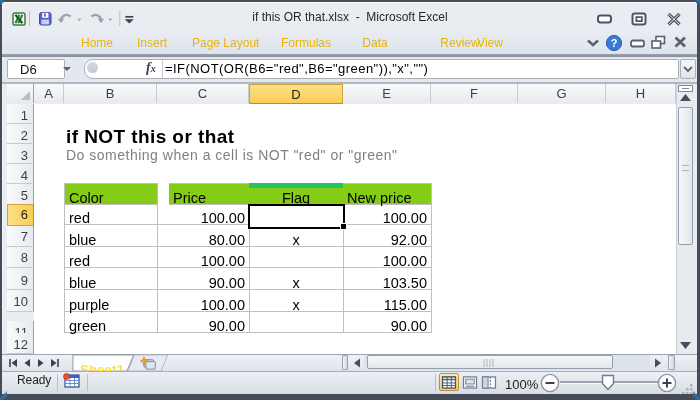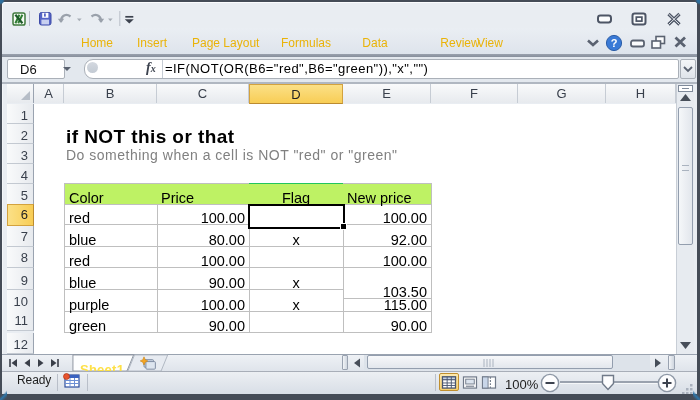--- a/index.html
+++ b/index.html
@@ -31,41 +31,42 @@
       border-right:1px solid #9aa3b0;border-bottom:1px solid #c3c9d1;
       font-size:13px;color:#39404c;text-align:right;}
   .rowhdr span{display:block;padding-right:5px;position:relative;top:1.5px;}
   .r6hdr{position:absolute;left:7px;top:204px;width:27px;height:21.5px;background:linear-gradient(90deg,#fbe087,#f8cd55);box-sizing:border-box;
       border:1px solid #d3a23e;border-right:1px solid #bb8b30;font-size:13px;color:#222;text-align:right;}
   
   .sheetbg{position:absolute;left:34px;top:104px;width:642px;height:249.5px;background:#fff;}
   
   .tcell{position:absolute;box-sizing:border-box;border-right:1px solid #bfbfbf;border-bottom:1px solid #bfbfbf;font-size:14.5px;color:#000;
      display:flex;align-items:flex-end;padding-bottom:0;line-height:11px;}
-  .tcell.hdr{background:#bef264;}
+  .tcell.hdr{background:#84cc16;}
   .tl{padding-left:4px;justify-content:flex-start;} .tr{padding-right:4px;justify-content:flex-end;} .tc{justify-content:center;}
   .selcell{position:absolute;left:248px;top:203.5px;width:96.5px;height:25px;box-sizing:border-box;border:2.2px solid #000;background:#fff;}
   .fillhandle{position:absolute;left:340px;top:222.5px;width:5px;height:5px;background:#000;border:1px solid #fff;}
   .head1{position:absolute;left:66px;top:126px;font-size:19px;font-weight:bold;color:#000;white-space:pre;letter-spacing:0.42px;}
   .head2{position:absolute;left:66px;top:147px;font-size:14px;color:#808080;white-space:pre;letter-spacing:0.5px;}
   
   .vsb{position:absolute;left:676px;top:84px;width:18px;height:269.5px;background:#e7ebf0;border-left:1px solid #c8ced6;box-sizing:border-box;}
   .vsplit{position:absolute;left:678px;top:85px;width:15px;height:7px;background:#fff;border:1px solid #7f8a9a;box-sizing:border-box;}
   .vthumb{position:absolute;left:678px;top:107px;width:15px;height:138px;background:linear-gradient(90deg,#f5f7f9,#e2e6ec);border:1px solid #939eae;box-sizing:border-box;border-radius:2px;}
   
   .tabbar{position:absolute;left:2px;top:353.5px;width:694.5px;height:17.5px;background:linear-gradient(#eef1f5,#dfe4eb);border-top:1px solid #9aa3b0;box-sizing:border-box;}
   .statusbar{position:absolute;left:2px;top:371px;width:694.5px;height:23px;background:linear-gradient(#eceff3,#d8dee6);border-top:1px solid #a8aeb8;box-sizing:border-box;}
   .ready{position:absolute;left:17px;top:373px;font-size:12px;letter-spacing:-0.1px;color:#1e1e1e;}
   .bottomborder{position:absolute;left:0px;top:394px;width:700px;height:6px;background:#454c57;}
   .pct{position:absolute;left:505px;top:377px;font-size:13px;color:#1e1e1e;}
 </style>
 </head>
 <body>
 <div class="win">
   <div class="frame"></div>
+  <div class="titletext">if this OR that.xlsx &nbsp;-&nbsp; Microsoft Excel</div>
 
   <svg class="abs" style="left:9px;top:10px;" width="130" height="18" viewBox="0 0 130 18">
     <rect x="4" y="3" width="12" height="12" rx="1.8" fill="#f6fbf4" stroke="#3f7a3c" stroke-width="1.5"></rect>
     <path d="M6.4 13.2 L10.4 4.8 M13.4 4.8 L9.2 13.2" stroke="#2f7d33" stroke-width="2"></path>
     <path d="M6.4 4.8 L13.4 13.2" stroke="#1c5a28" stroke-width="2.2"></path>
     <rect x="20" y="1" width="1" height="15" fill="#b9bfc9"></rect>
     <rect x="30.5" y="2.5" width="11.5" height="12.5" rx="2" fill="#5665c6" stroke="#3d4ba8" stroke-width="1"></rect>
     <rect x="33.2" y="2.8" width="6.2" height="5" fill="#fdfdff"></rect>
     <rect x="35" y="3.4" width="1.8" height="3.2" fill="#5665c6"></rect>
     <rect x="32.4" y="9.6" width="7.6" height="4.8" fill="#c8d0f0"></rect>
@@ -159,56 +160,56 @@
       </div>
       <div class="rowhdr" style="top:246.5px;height:21.5px;">
         <span style="line-height:20.5px;">8</span>
       </div>
       <div class="rowhdr" style="top:268px;height:22px;">
         <span style="line-height:21px;">9</span>
       </div>
       <div class="rowhdr" style="top:290px;height:21.5px;">
         <span style="line-height:20.5px;">10</span>
       </div>
-      <div class="rowhdr" style="top:309px;height:21.5px;">
+      <div class="rowhdr" style="top:321px;height:21.5px;">
         <span style="line-height:20.5px;">11</span>
       </div>
       <div class="rowhdr" style="top:333px;height:20.5px;">
         <span style="line-height:19.5px;">12</span>
       </div>
     </div>
   <div class="r6hdr">
       <span style="display:block;padding-right:5px;line-height:19px;">6</span>
     </div>
   <div id="glines"></div>
 
   <div class="head1">if NOT this or that</div>
   <div class="head2">Do something when a cell is NOT "red" or "green"</div>
 
   <div id="table">
       <div class="tcell hdr tl" style="left:64px;top:183px;width:94px;height:21.5px;border-left:1px solid #bfbfbf;border-top:1px solid #bfbfbf;">Color</div>
-      <div class="tcell hdr tl" style="left:157px;top:183px;width:93px;height:21.5px;border-top:1px solid #bfbfbf;">Price</div>
-      <div class="tcell hdr tc" style="left:249px;top:183px;width:95px;height:21.5px;border-top:1px solid #22c55e;">Flag</div>
+      <div class="tcell hdr tl" style="left:169px;top:183px;width:93px;height:21.5px;border-top:1px solid #bfbfbf;">Price</div>
+      <div class="tcell hdr tc" style="left:249px;top:183px;width:95px;height:21.5px;border-top:5px solid #22c55e;">Flag</div>
       <div class="tcell hdr tl" style="left:343px;top:183px;width:89px;height:21.5px;border-top:1px solid #bfbfbf;">New price</div>
       <div class="tcell tl" style="left:64px;top:203.5px;width:94px;height:21.5px;border-left:1px solid #bfbfbf;">red</div>
       <div class="tcell tr" style="left:157px;top:203.5px;width:93px;height:21.5px;">100.00</div>
       <div class="tcell tc" style="left:249px;top:203.5px;width:95px;height:21.5px;"></div>
       <div class="tcell tr" style="left:343px;top:203.5px;width:89px;height:21.5px;">100.00</div>
       <div class="tcell tl" style="left:64px;top:224px;width:94px;height:22.5px;border-left:1px solid #bfbfbf;">blue</div>
       <div class="tcell tr" style="left:157px;top:224px;width:93px;height:22.5px;">80.00</div>
       <div class="tcell tc" style="left:249px;top:224px;width:95px;height:22.5px;">x</div>
       <div class="tcell tr" style="left:343px;top:224px;width:89px;height:22.5px;">92.00</div>
       <div class="tcell tl" style="left:64px;top:245.5px;width:94px;height:22.5px;border-left:1px solid #bfbfbf;">red</div>
       <div class="tcell tr" style="left:157px;top:245.5px;width:93px;height:22.5px;">100.00</div>
       <div class="tcell tc" style="left:249px;top:245.5px;width:95px;height:22.5px;"></div>
       <div class="tcell tr" style="left:343px;top:245.5px;width:89px;height:22.5px;">100.00</div>
       <div class="tcell tl" style="left:64px;top:267px;width:94px;height:23px;border-left:1px solid #bfbfbf;">blue</div>
       <div class="tcell tr" style="left:157px;top:267px;width:93px;height:23px;">90.00</div>
       <div class="tcell tc" style="left:249px;top:267px;width:95px;height:23px;">x</div>
-      <div class="tcell tr" style="left:343px;top:267px;width:89px;height:32px;">103.50</div>
+      <div class="tcell tr" style="left:343px;top:267px;width:89px;height:23px;">103.50</div>
       <div class="tcell tl" style="left:64px;top:289px;width:94px;height:22.5px;border-left:1px solid #bfbfbf;">purple</div>
       <div class="tcell tr" style="left:157px;top:289px;width:93px;height:22.5px;">100.00</div>
       <div class="tcell tc" style="left:249px;top:289px;width:95px;height:22.5px;">x</div>
       <div class="tcell tr" style="left:343px;top:289px;width:89px;height:22.5px;">115.00</div>
       <div class="tcell tl" style="left:64px;top:310.5px;width:94px;height:22.5px;border-left:1px solid #bfbfbf;">green</div>
       <div class="tcell tr" style="left:157px;top:310.5px;width:93px;height:22.5px;">90.00</div>
       <div class="tcell tc" style="left:249px;top:310.5px;width:95px;height:22.5px;"></div>
       <div class="tcell tr" style="left:343px;top:310.5px;width:89px;height:22.5px;">90.00</div>
     </div>
   <div class="selcell"></div>

